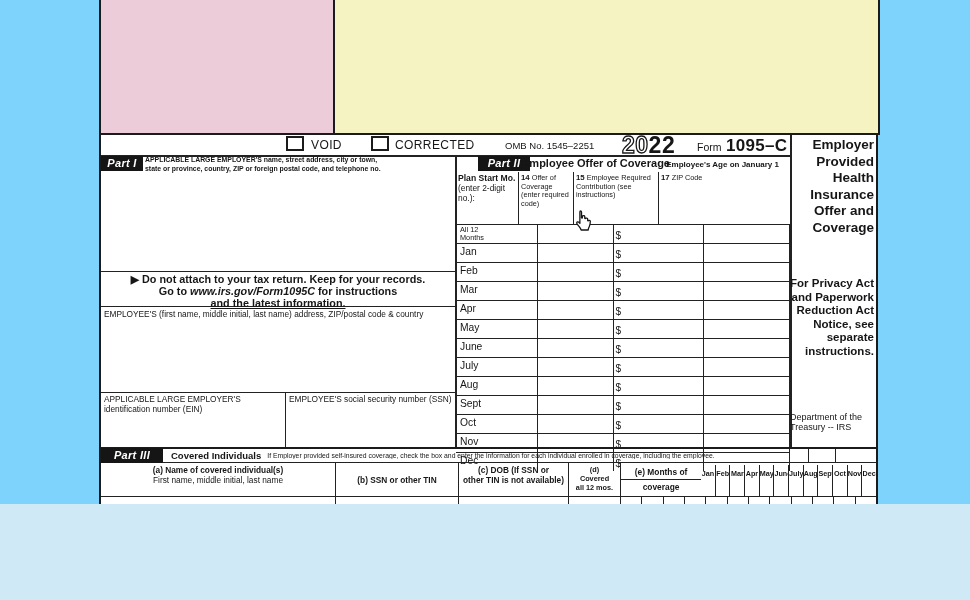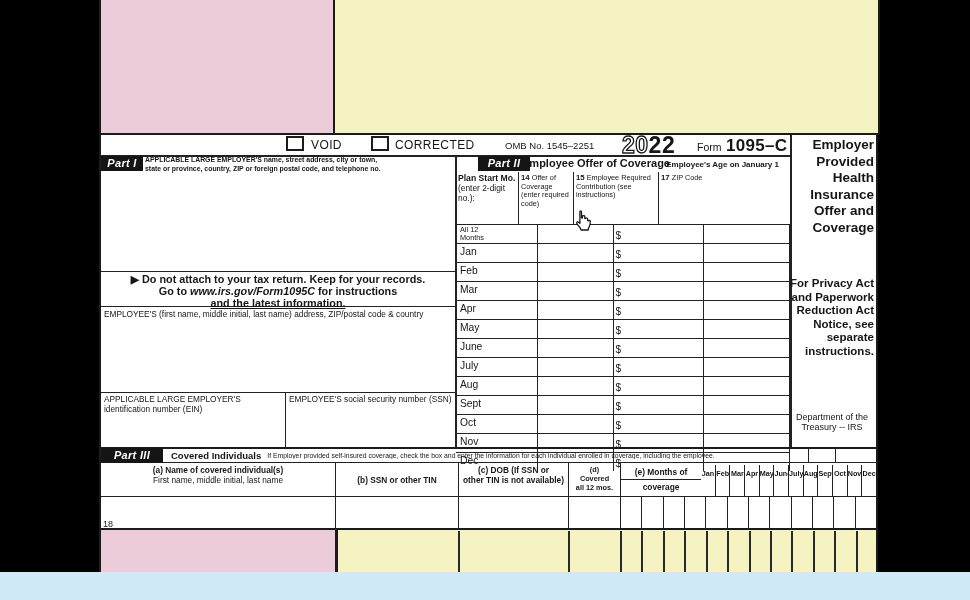--- a/index.html
+++ b/index.html
@@ -1,17 +1,17 @@
 <!DOCTYPE html>
 <html><head>
 <meta charset="utf-8">
 <style>
   html,body{margin:0;padding:0;background:#cfe9f7;}
   *{box-sizing:border-box;font-family:"Liberation Sans",sans-serif;}
-  .canvas{position:relative;width:970px;height:572px;background:#000000;overflow:hidden;color:#161616;padding-left:36px;}
+  .canvas{position:relative;width:970px;height:504px;background:#7dd3fc;overflow:hidden;color:#161616;padding-left:36px;}
   .sheet{position:absolute;}
   .pink{background:#ecccd8;}
   .yellow{background:#f5f3c2;}
   .pink-top{left:99px;top:0;width:234px;height:135px;border-left:2px solid #1b1b1b;}
   .yellow-top{left:333px;top:0;width:547px;height:135px;border-left:2px solid #1b1b1b;border-right:2px solid #1b1b1b;}
   .pink-bottom{left:99px;top:530px;width:236px;height:70px;border-left:2px solid #1b1b1b;}
   .yellow-bottom{left:335px;top:530px;width:543px;height:70px;border-left:3px solid #1b1b1b;border-right:2px solid #1b1b1b;}
   .vline-bottom{position:absolute;top:531px;height:69px;width:2px;background:#2a2a2a;}
   .form{position:absolute;left:99px;top:133px;width:779px;height:397px;background:#fff;border:2px solid #1b1b1b;}
   .hl{position:absolute;background:#222;height:1.7px;}
@@ -23,21 +23,21 @@
   .chklabel{position:absolute;font-size:12px;letter-spacing:.4px;}
   .omb{position:absolute;font-size:9.5px;}
   .year{position:absolute;font-size:23px;font-weight:bold;letter-spacing:.5px;}
   .year .outline{color:#fff;-webkit-text-stroke:1.3px #161616;text-shadow:0 0 0 #161616;}
   .formword{position:absolute;font-size:10.5px;}
   .formnum{position:absolute;font-size:17px;font-weight:bold;letter-spacing:.3px;}
   
   .rightcol{position:absolute;left:691px;top:0;width:84px;height:395px;}
   .rtitle{position:absolute;right:2px;top:2px;width:84px;text-align:right;font-weight:bold;font-size:13.5px;line-height:1.23;}
   .rprivacy{position:absolute;right:2px;top:142px;width:84px;text-align:right;font-weight:bold;font-size:11.5px;line-height:1.18;}
-  .rdept{position:absolute;right:2px;top:278px;width:84px;text-align:center;font-size:9px;line-height:1.1;}
+  .rdept{position:absolute;right:2px;top:278px;width:84px;text-align:left;font-size:9px;line-height:1.1;}
   
   .p1heading{position:absolute;left:44px;top:21px;width:310px;font-size:6.9px;font-weight:bold;line-height:1.25;}
   .noticebox{position:absolute;left:0;top:136px;width:354px;height:36px;border-top:1.7px solid #222;border-bottom:1.7px solid #222;
     text-align:center;font-size:10.8px;font-weight:bold;line-height:1.1;padding-top:2px;}
   .noticebox .url{font-style:italic;}
   .noticebox .u{text-decoration:underline;}
   .emplabel{position:absolute;left:3px;top:174px;width:348px;font-size:8.3px;}
   .einrow{position:absolute;left:0;top:257px;width:354px;height:55px;border-top:1.7px solid #222;display:flex;}
   .einrow .cell{padding:2px 3px;font-size:8.3px;line-height:1.2;}
   .einrow .c1{width:184px;}

